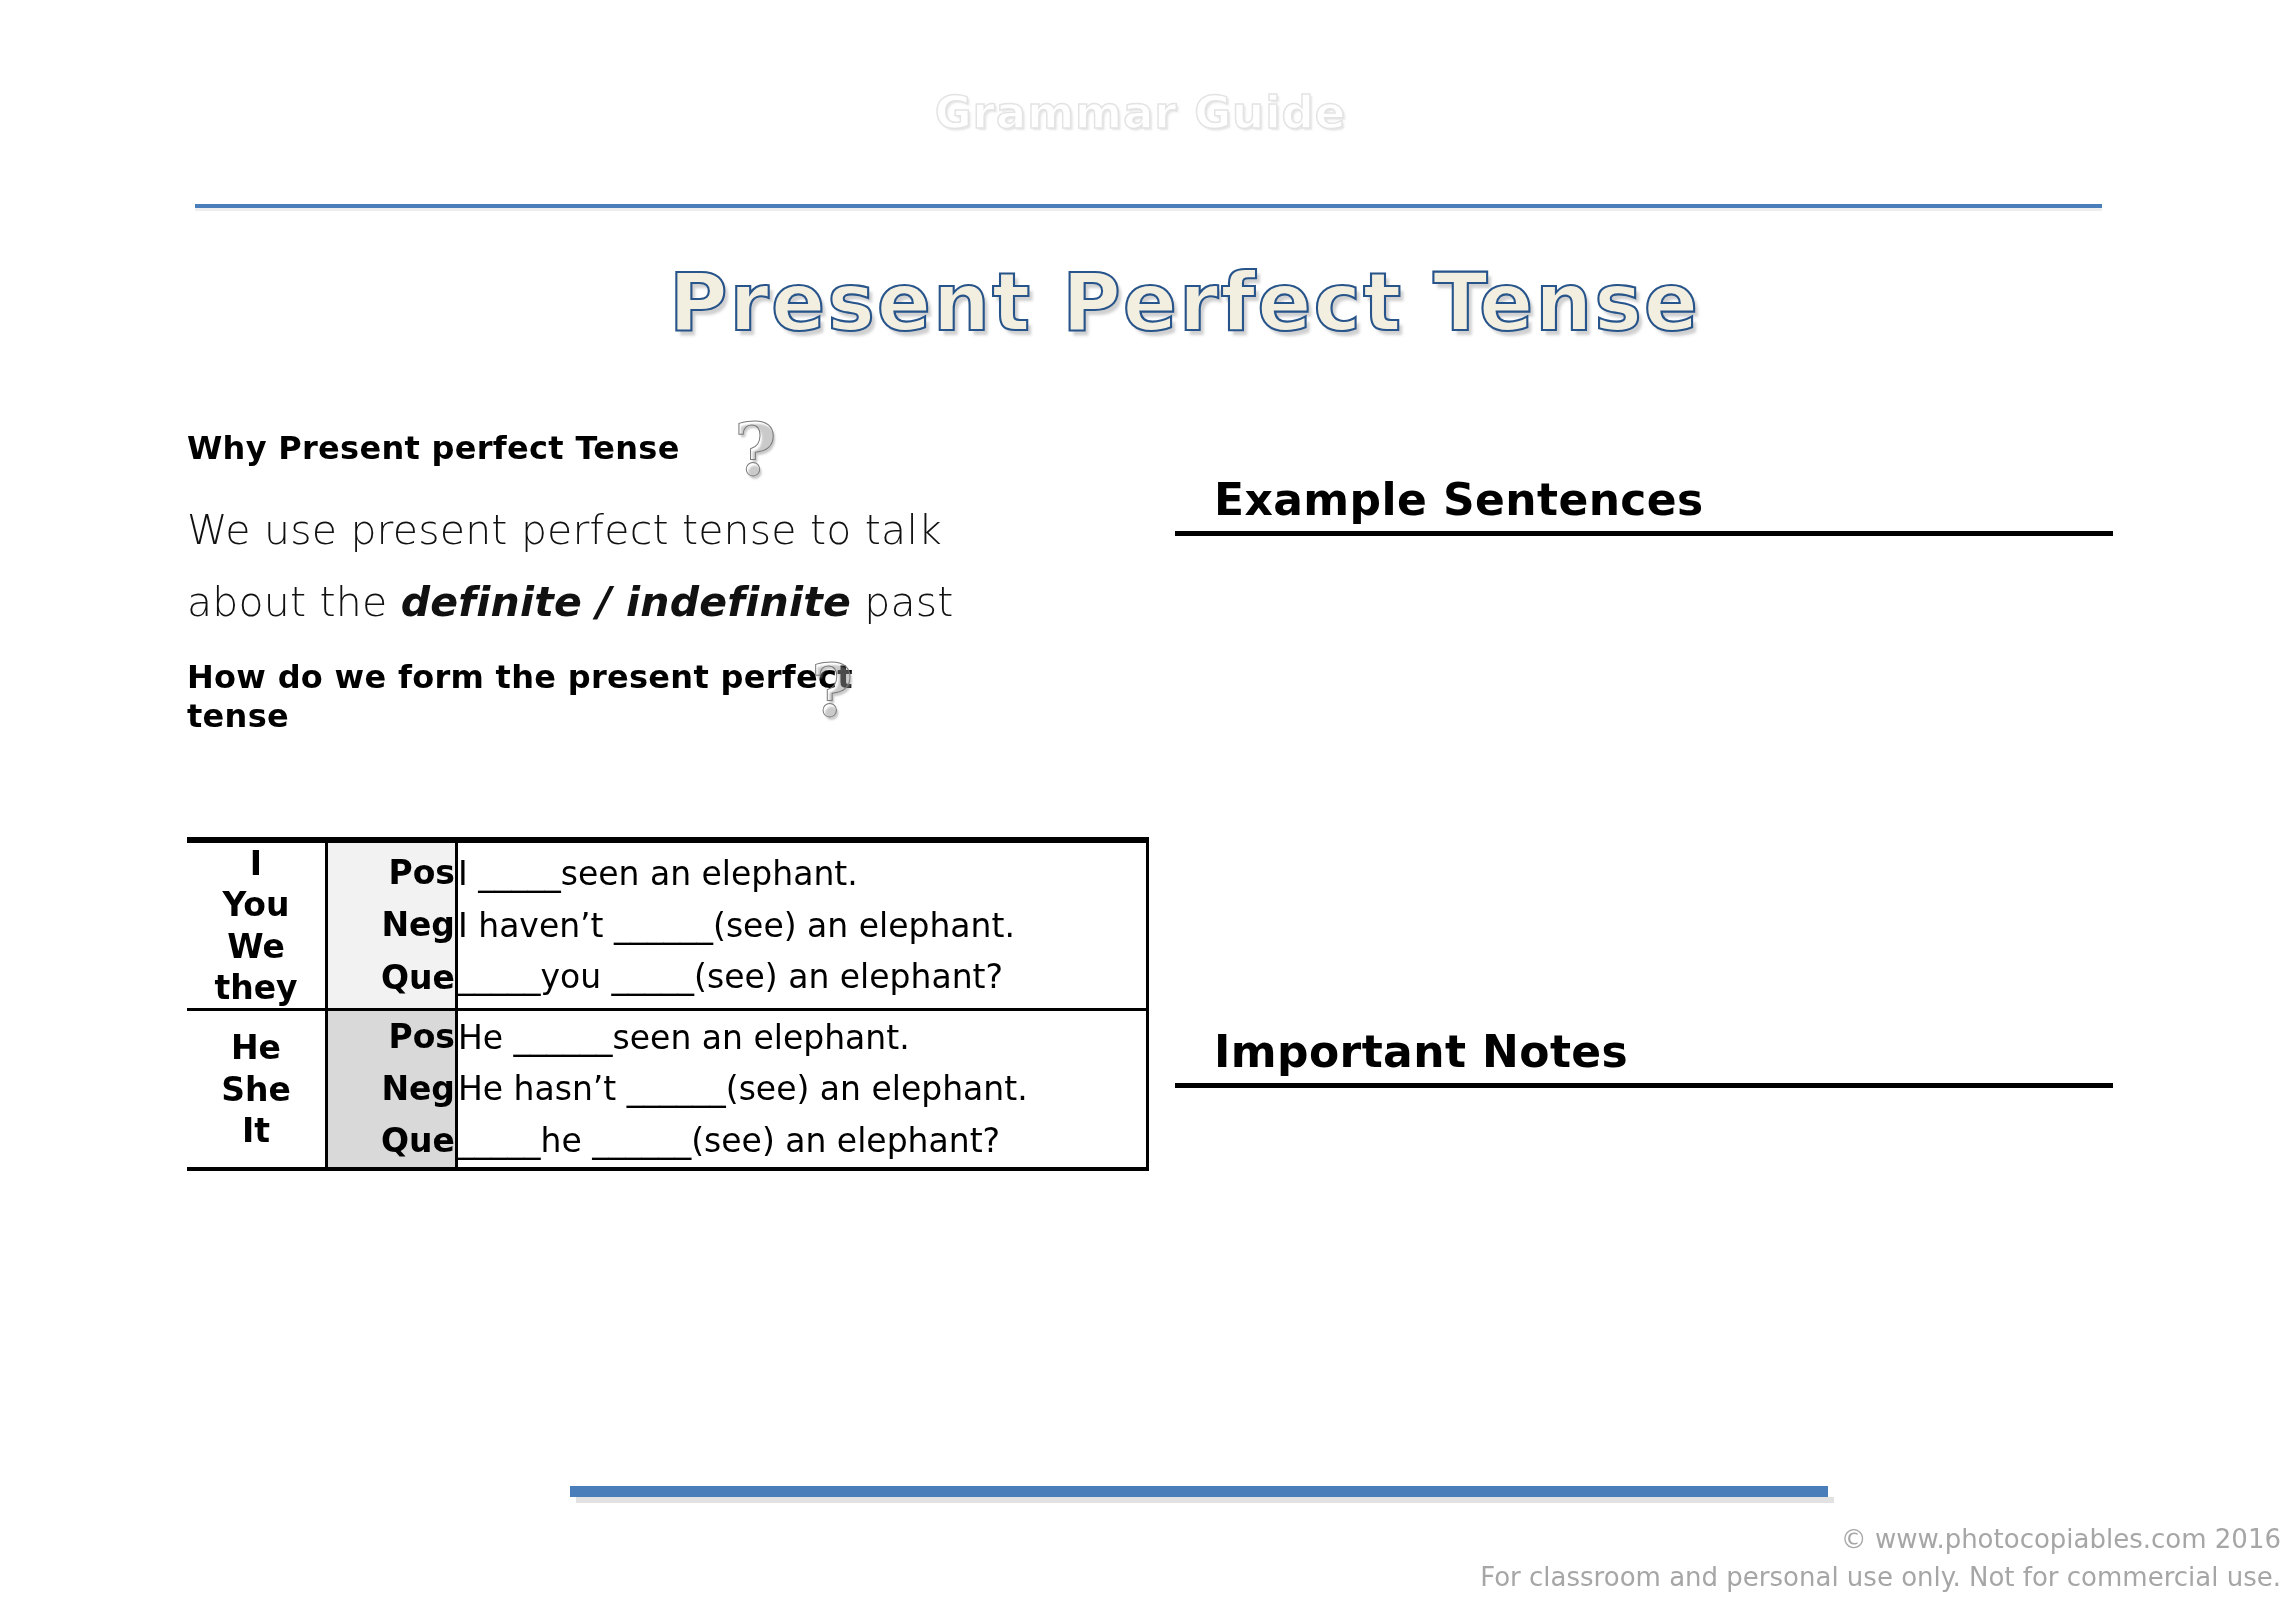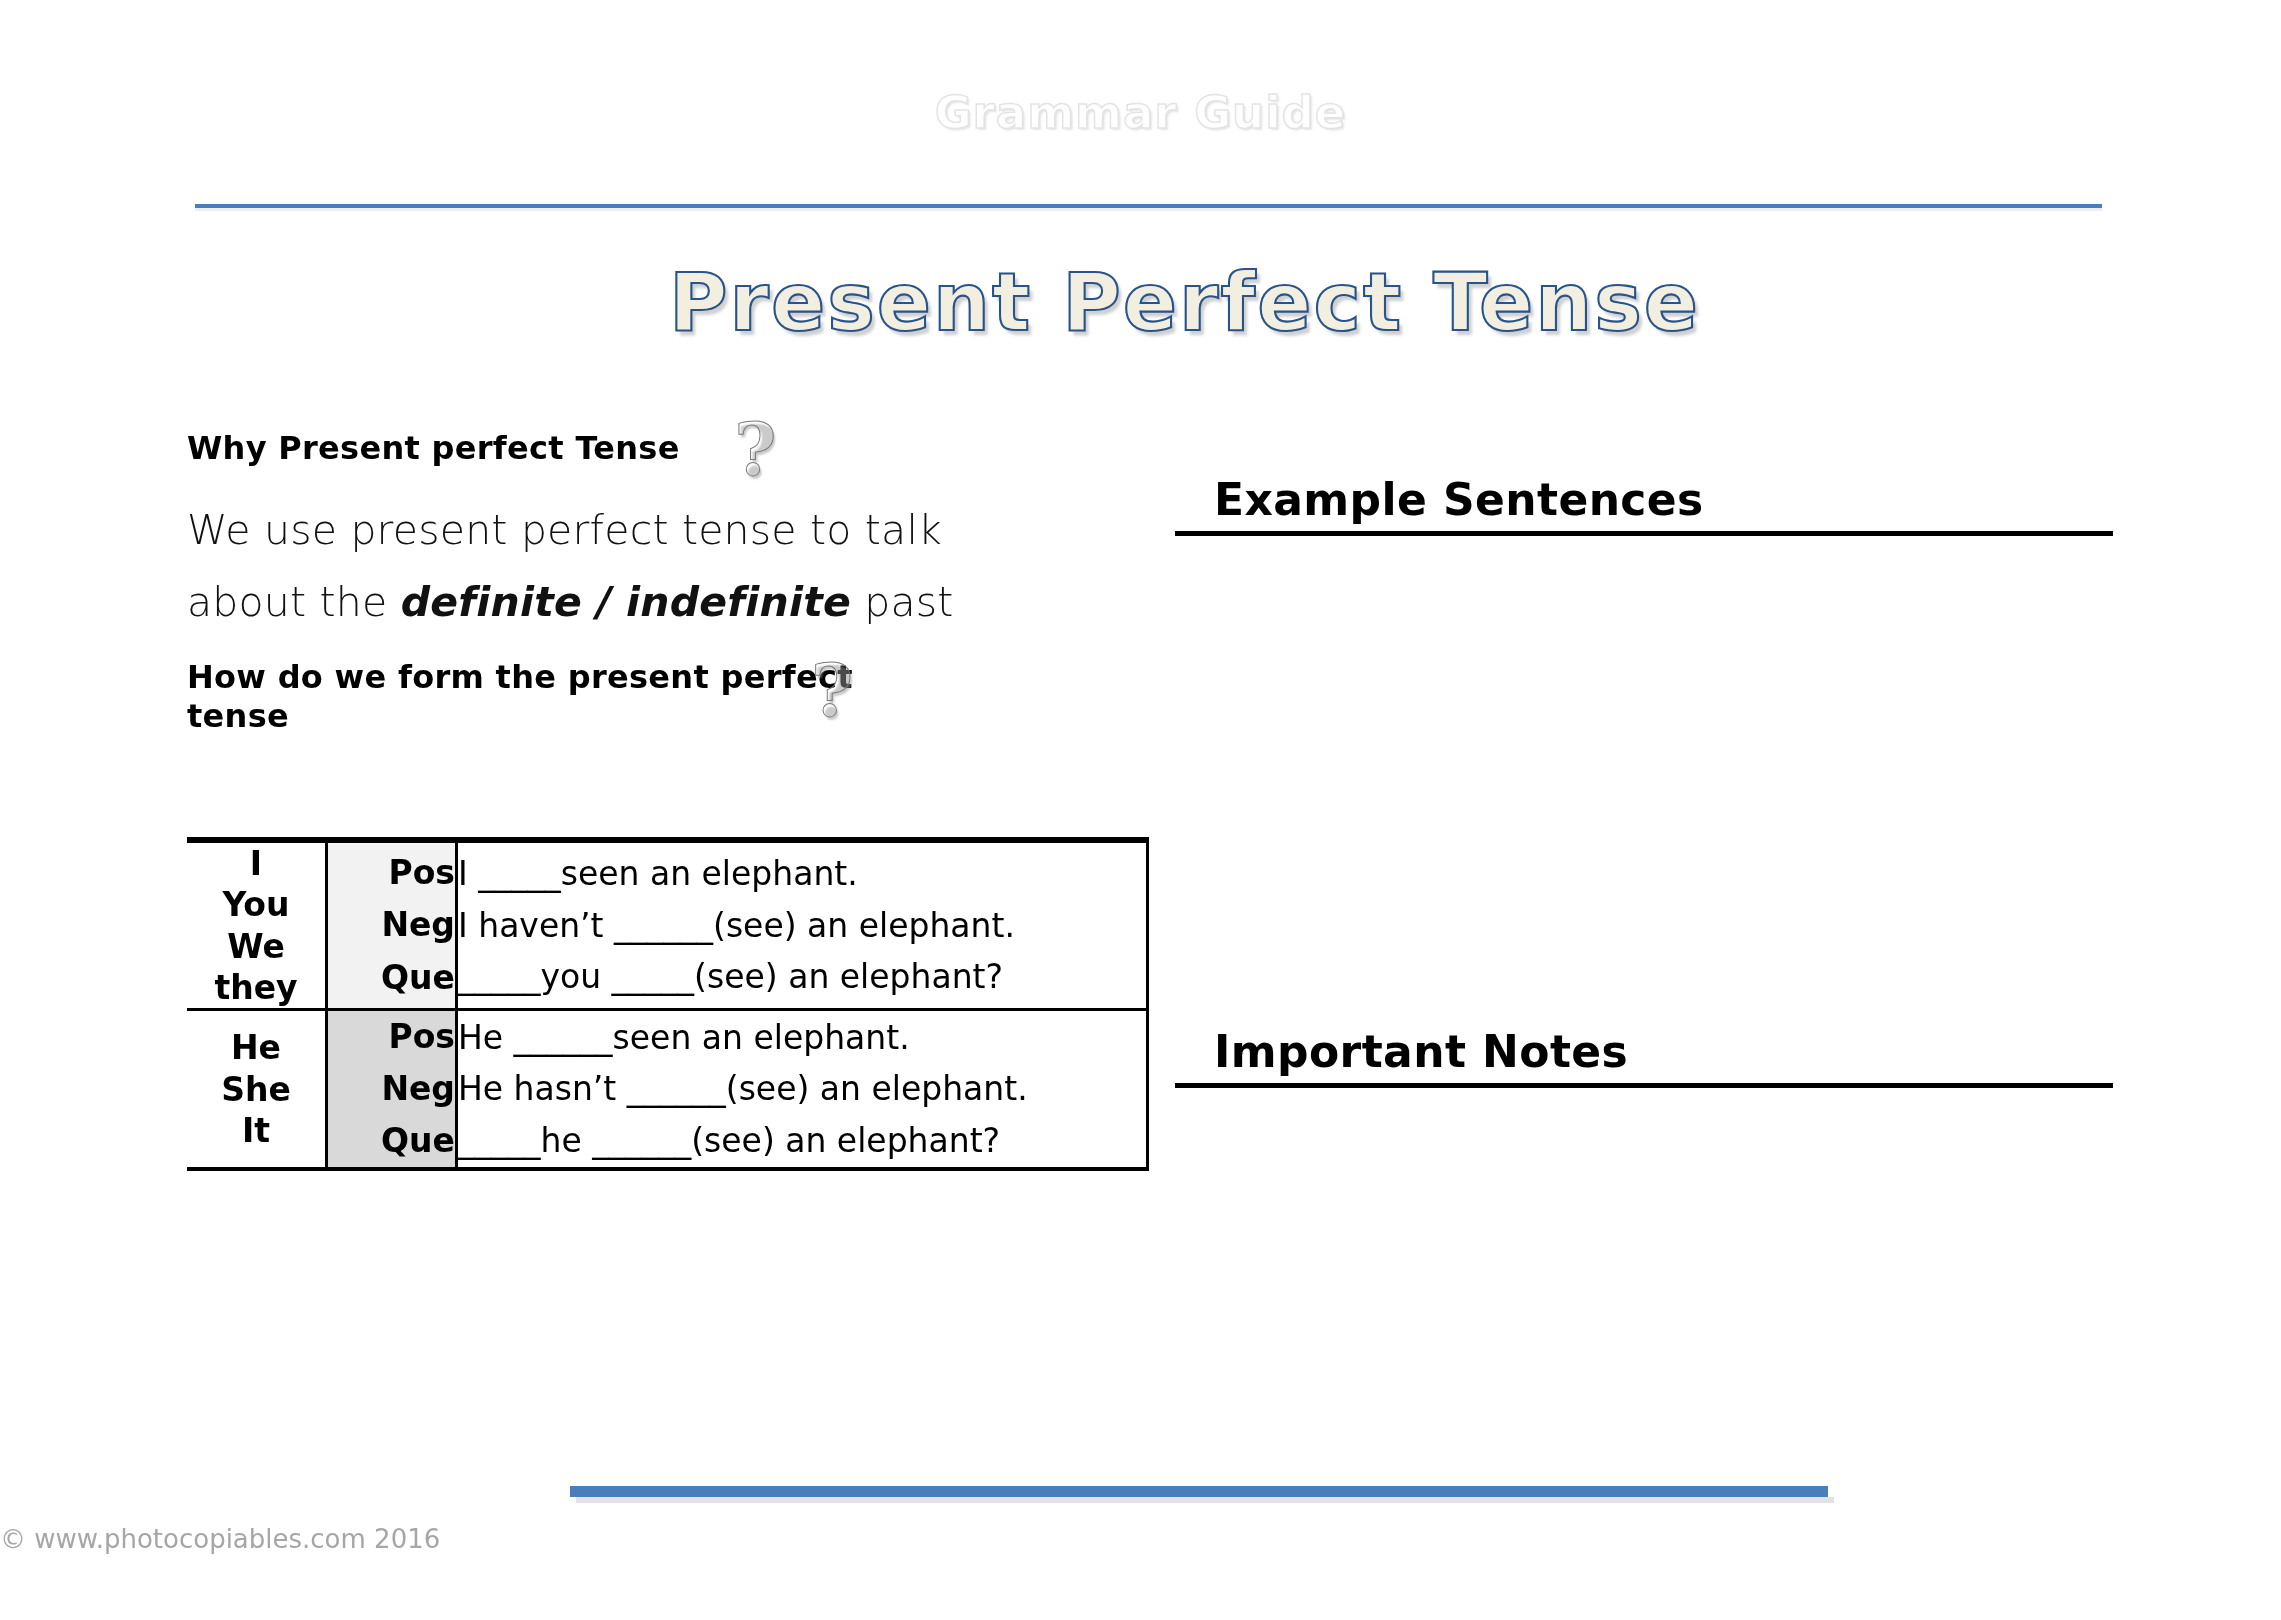--- a/index.html
+++ b/index.html
@@ -212,21 +212,21 @@
     top: 10.7px;
     width: 100%;
     height: 6.8px;
     background: rgba(190,190,190,0.45);
   }
   .footer-text {
     position: absolute;
     left: 0;
     top: 1521px;
     width: 2281px;
-    text-align: left;
+    text-align: right;
     font-family: "DejaVu Sans", sans-serif;
     font-size: 26px;
     line-height: 1.45;
     color: #a6a6a6;
   }
 </style>
 </head>
 <body>
 
 <div class="hdr-title">Grammar Guide</div>
@@ -300,14 +300,15 @@
 </div>
 
 <div class="notes-block">
   <div class="sec-head">Important Notes</div>
   <div class="sec-rule"></div>
 </div>
 
 <div class="footer-bar"></div>
 <div class="footer-text">
   <div>© www.photocopiables.com   2016</div>
+  <div>For classroom and personal use only. Not for commercial use.</div>
 </div>
 
 
 </body></html>

